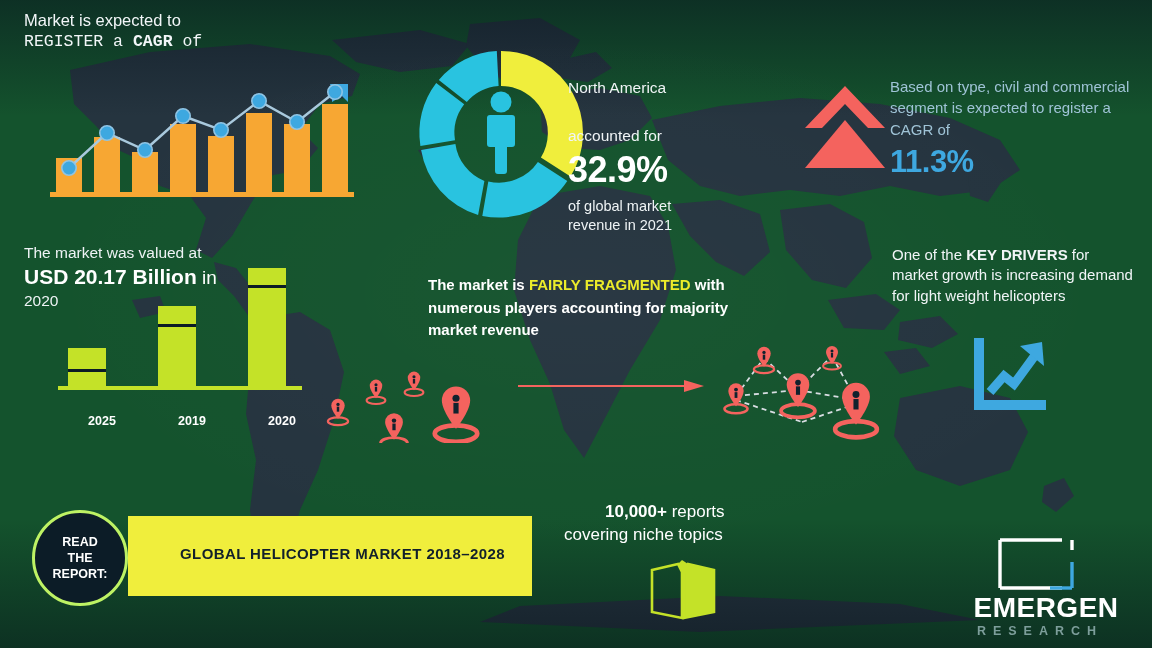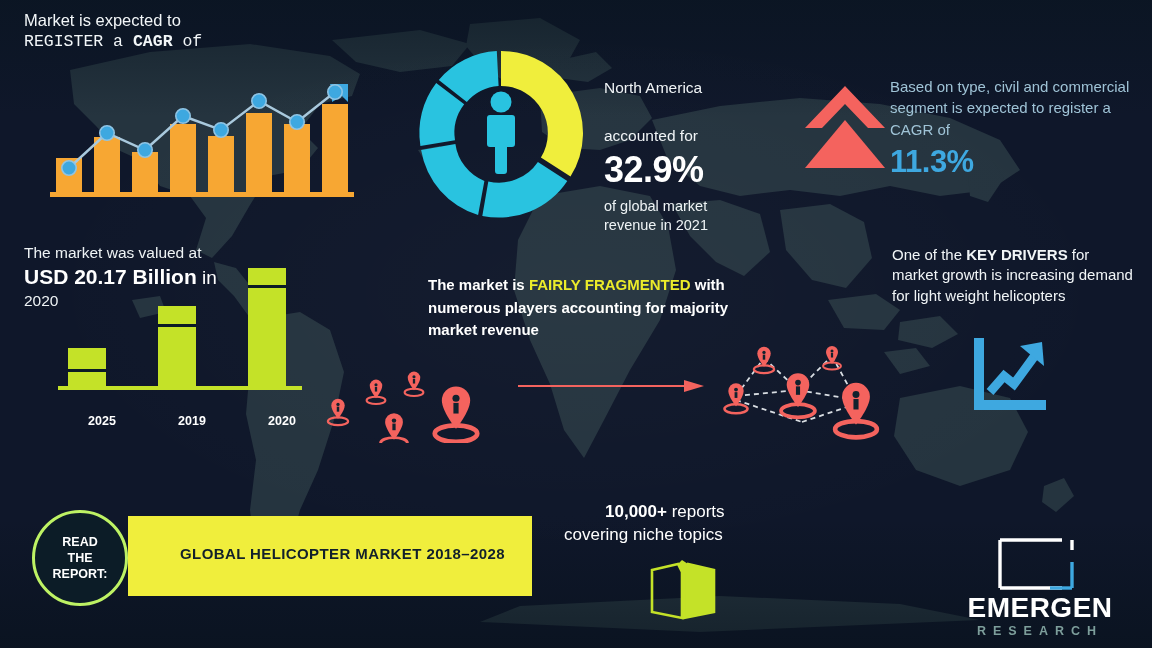--- a/index.html
+++ b/index.html
@@ -1,20 +1,20 @@
 <!DOCTYPE html>
 <html><head>
 <meta charset="utf-8">
 <title>Global Helicopter Market Infographic</title>
 <style>
   html,body{margin:0;padding:0;background:#000;}
   body{font-family:"Liberation Sans",sans-serif;}
   #canvas{
     position:relative;width:1152px;height:648px;overflow:hidden;
-    background:#0f172a;color:#fff;
+    background:#14532d;color:#fff;
   }
   
   #worldmap{position:absolute;left:0;top:0;width:1152px;height:648px;}
   #worldmap path{fill:#25343f;}
   #vignette{position:absolute;inset:0;
     background:radial-gradient(ellipse 80% 70% at 50% 45%, rgba(255,255,255,0.022) 0%, rgba(0,0,0,0) 60%),
                linear-gradient(180deg, rgba(8,20,30,0.55) 0%, rgba(0,0,0,0) 18%, rgba(0,0,0,0) 80%, rgba(6,16,24,0.5) 100%);
     pointer-events:none;}
   .layer{position:absolute;}
 
@@ -29,21 +29,21 @@
   #cagr-big{position:absolute;left:196px;top:5px;font-size:44px;font-weight:bold;
     color:#ffffff;letter-spacing:-1px;}
 
   
   #barline{left:46px;top:80px;width:310px;height:120px;}
 
   
   #donut{left:412px;top:44px;width:178px;height:178px;}
 
   
-  #na{left:604px;top:78px;width:190px;}
+  #na{left:568px;top:78px;width:190px;}
   #na .ln{font-size:15.5px;color:#f0f4f6;}
   #na .big{font-size:36px;font-weight:bold;color:#ffffff;margin:1px 0 3px;letter-spacing:-0.5px;}
   #na .sm{font-size:14.5px;color:#eef3f5;line-height:1.28;}
 
   
   #tri{left:800px;top:82px;width:90px;height:88px;}
   #typeblk{left:890px;top:76px;width:250px;}
   #typeblk .para{font-size:15px;color:#9fc3d6;line-height:1.42;}
   #typeblk .big{font-size:31px;font-weight:bold;color:#3ea8e0;margin-top:2px;letter-spacing:-0.5px;}
 
@@ -82,21 +82,21 @@
   #cta-circle span{font-size:12.5px;font-weight:bold;color:#ffffff;text-align:center;line-height:1.28;}
 
   
   #reports{left:564px;top:500px;width:230px;}
   #reports .l{font-size:17px;color:#ffffff;line-height:1.38;}
   #reports .l b{font-weight:bold;margin-left:41px;}
   #book{left:648px;top:556px;width:72px;height:66px;}
 
   
   #logo{left:940px;top:528px;width:200px;height:112px;}
-  #logo-name{position:absolute;left:0;top:64px;width:200px;text-align:center;
+  #logo-name{position:absolute;left:6px;top:64px;width:200px;text-align:center;
     font-size:28px;font-weight:bold;color:#ffffff;letter-spacing:0.5px;}
   #logo-sub{position:absolute;left:0;top:96px;width:200px;text-align:center;
     font-size:12.5px;color:#7d9e9b;letter-spacing:7px;font-weight:bold;}
 </style>
 </head>
 <body>
 
 <div id="canvas">
 
   <svg id="worldmap" viewBox="0 0 1152 648" preserveAspectRatio="none">

